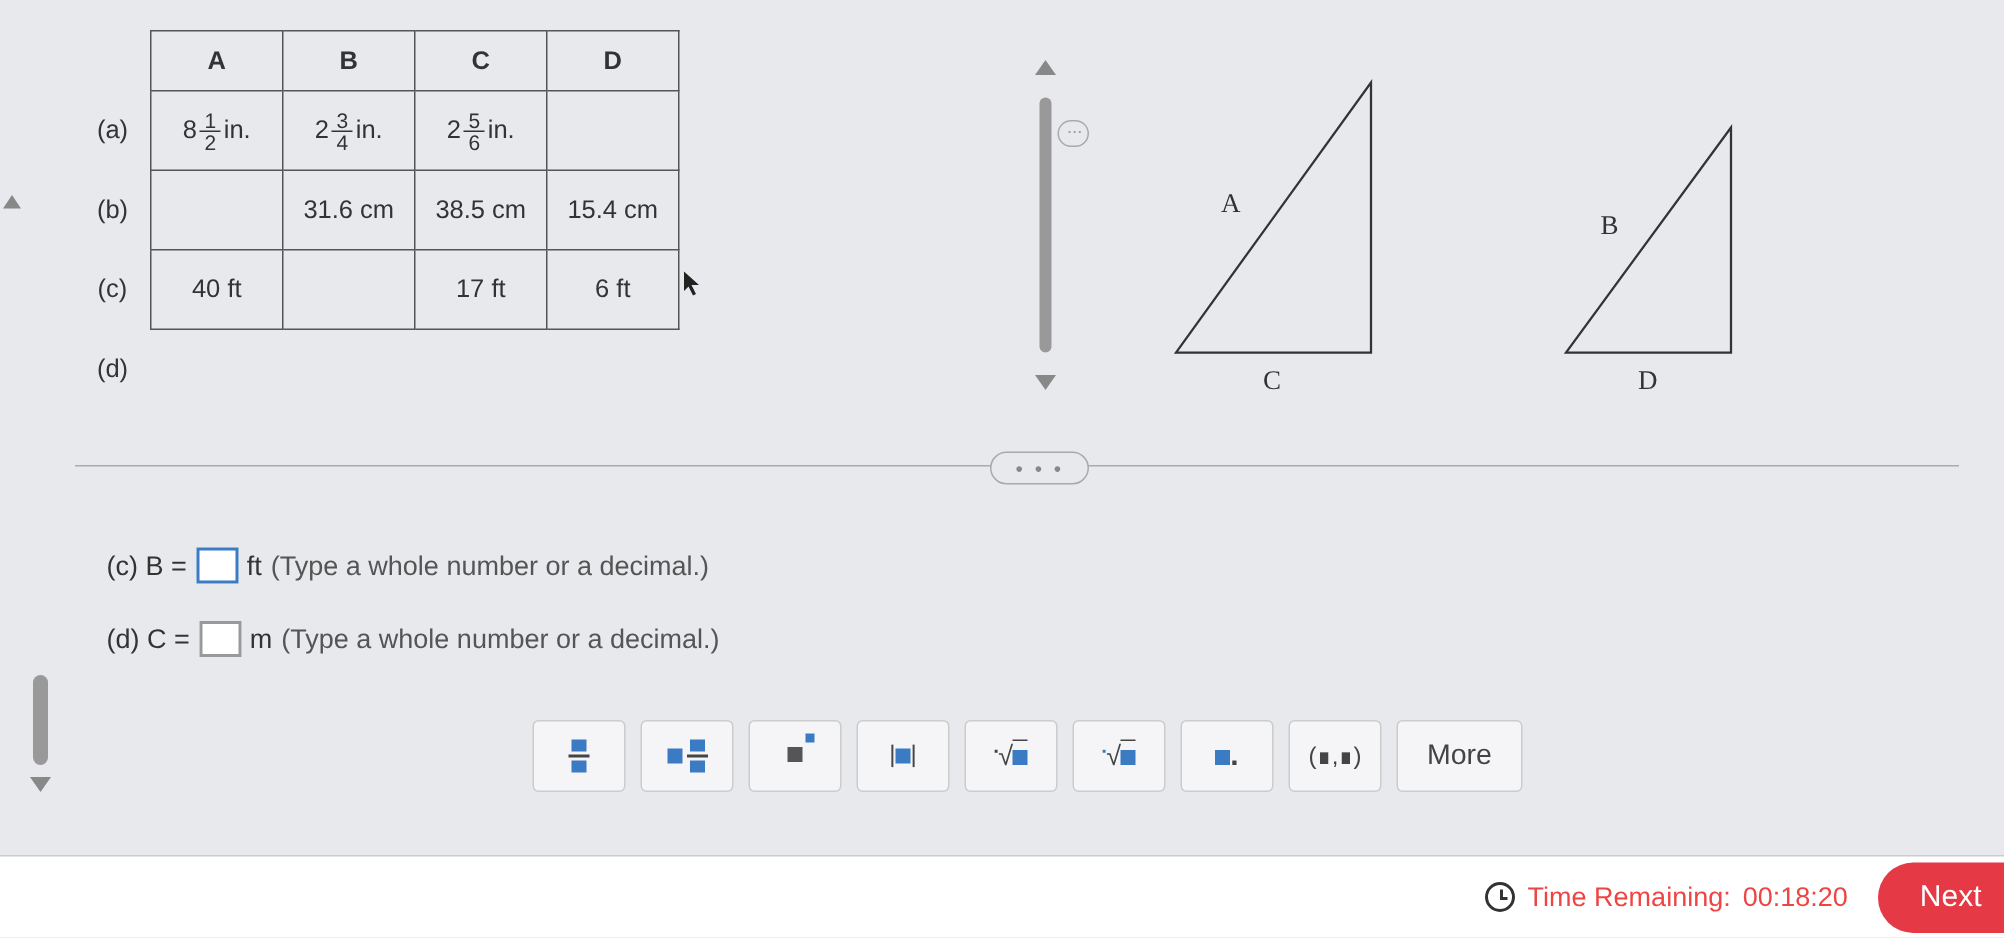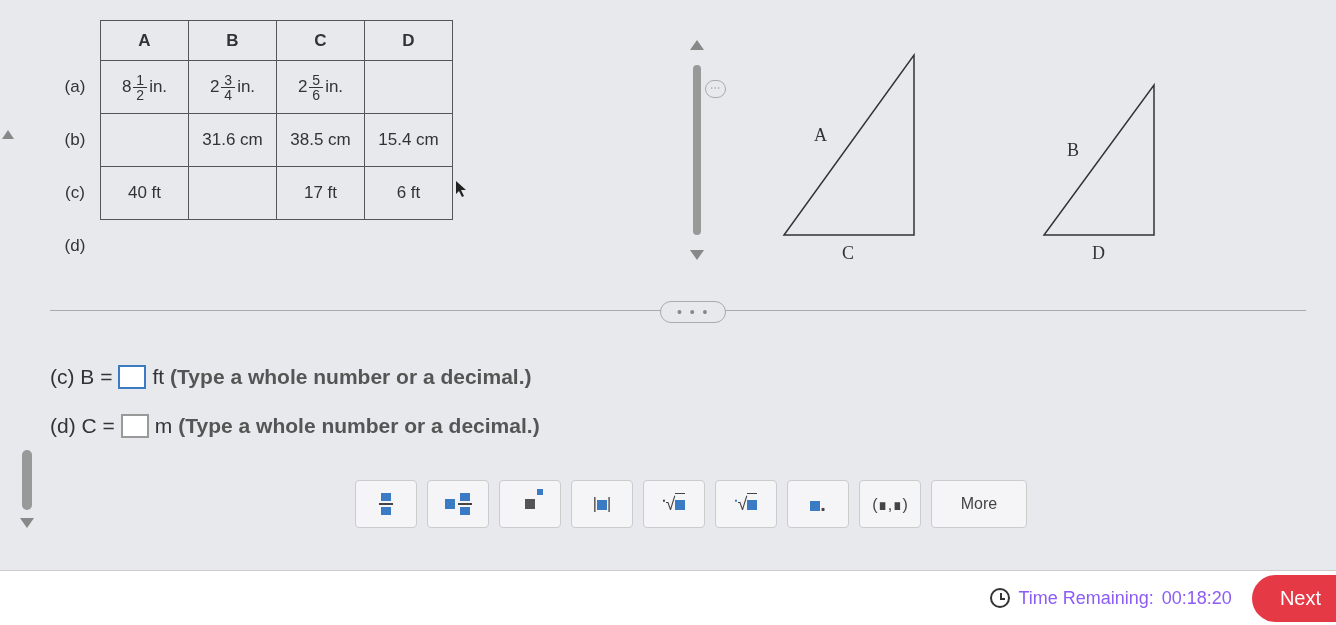--- a/index.html
+++ b/index.html
@@ -147,61 +147,61 @@
       background: #e8e9ed;
       border: 1px solid #aaa;
       border-radius: 12px;
       padding: 2px 16px;
       font-size: 14px;
       color: #888;
       letter-spacing: 2px;
     }
     .answer-lines {
       position: absolute;
-      left: 50px;
+      left: 71px;
       top: 365px;
-      font-size: 21px;
+      font-size: 18px;
       color: #333;
     }
     .answer-row {
       display: flex;
       align-items: center;
       margin-bottom: 25px;
       gap: 6px;
     }
     .input-box {
       width: 28px;
       height: 24px;
       border: 2px solid #3b7bc4;
       background: white;
       display: inline-block;
     }
     .input-box.gray { border-color: #999; }
-    .hint { color: #555; font-weight: bold; }
+    .hint { color: #555; }
     .toolbar {
       position: absolute;
       left: 355px;
       top: 480px;
       display: flex;
       gap: 10px;
     }
     .tool-btn {
       width: 62px;
       height: 48px;
       background: #f5f5f7;
       border: 1px solid #ccc;
       border-radius: 4px;
       display: flex;
       align-items: center;
       justify-content: center;
       font-size: 16px;
       color: #444;
       cursor: pointer;
     }
-    .tool-btn.more { width: 96px; font-size: 16px; }
+    .tool-btn.more { width: 84px; font-size: 19px; }
     .tool-frac {
       display: flex; flex-direction: column; align-items: center; line-height: 1;
     }
     .tool-frac .tn { width: 10px; height: 8px; background: #3b7bc4; margin-bottom: 2px; }
     .tool-frac .tline { width: 14px; height: 2px; background: #444; }
     .tool-frac .td { width: 10px; height: 8px; background: #3b7bc4; margin-top: 2px; }
     .mixed { display: flex; align-items: center; gap: 3px; }
     .sqbox { width: 10px; height: 10px; background: #555; display:inline-block; }
     .sqbox.blue { background: #3b7bc4; }
     .footer {
@@ -216,21 +216,21 @@
       align-items: center;
       justify-content: flex-end;
       padding-right: 0;
       gap: 20px;
     }
     .time-remaining {
       display: flex;
       align-items: center;
       gap: 8px;
       font-size: 18px;
-      color: #8b5cf6;
+      color: #ef4444;
       text-align: right;
     }
     .clock-icon {
       width: 20px; height: 20px;
       border: 2px solid #333;
       border-radius: 50%;
       position: relative;
     }
     .clock-icon::before {
       content: '';

